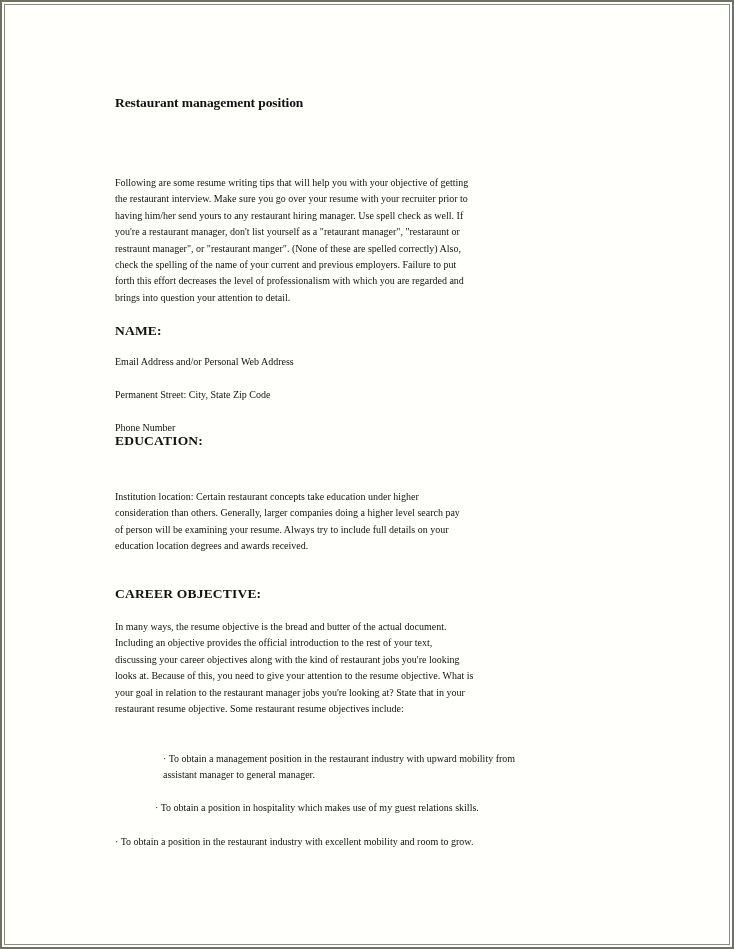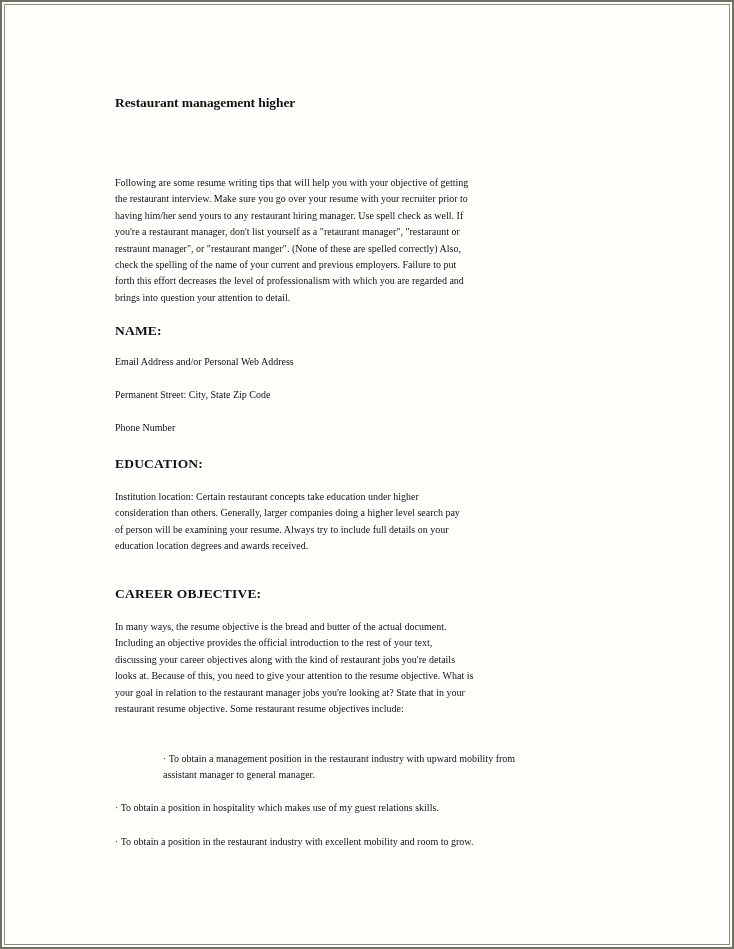--- a/index.html
+++ b/index.html
@@ -71,61 +71,61 @@
     white-space: nowrap;
   }
 </style>
 </head>
 <body>
 
 <div class="frame-outer"></div>
 <div class="frame-inner">
   <div class="page">
 
-    <div class="title">Restaurant management higher</div>
+    <div class="title">Restaurant management position</div>
 
     <div class="para" style="top:170px;">
       <span class="ln">Following are some resume writing tips that will help you with your objective of getting</span>
       <span class="ln">the restaurant interview. Make sure you go over your resume with your recruiter prior to</span>
       <span class="ln">having him/her send yours to any restaurant hiring manager. Use spell check as well. If</span>
       <span class="ln">you're a restaurant manager, don't list yourself as a "retaurant manager", "restaraunt or</span>
       <span class="ln">restraunt manager", or "restaurant manger". (None of these are spelled correctly) Also,</span>
       <span class="ln">check the spelling of the name of your current and previous employers. Failure to put</span>
       <span class="ln">forth this effort decreases the level of professionalism with which you are regarded and</span>
       <span class="ln">brings into question your attention to detail.</span>
     </div>
 
     <div class="heading" style="top:318px;">NAME:</div>
     <div class="line" style="top:351px;">Email Address and/or Personal Web Address</div>
     <div class="line" style="top:384px;">Permanent Street: City, State Zip Code</div>
     <div class="line" style="top:417px;">Phone Number</div>
 
-    <div class="heading" style="top:451px;font-family:Liberation Serif, serif;">EDUCATION:</div>
+    <div class="heading" style="top:428px;font-family:Liberation Serif, serif;">EDUCATION:</div>
     <div class="para" style="top:484px;">
       <span class="ln">Institution location: Certain restaurant concepts take education under higher</span>
       <span class="ln">consideration than others. Generally, larger companies doing a higher level search pay</span>
       <span class="ln">of person will be examining your resume. Always try to include full details on your</span>
       <span class="ln">education location degrees and awards received.</span>
     </div>
 
     <div class="heading" style="top:581px;">CAREER OBJECTIVE:</div>
     <div class="para" style="top:614px;">
       <span class="ln">In many ways, the resume objective is the bread and butter of the actual document.</span>
       <span class="ln">Including an objective provides the official introduction to the rest of your text,</span>
-      <span class="ln">discussing your career objectives along with the kind of restaurant jobs you're details</span>
+      <span class="ln">discussing your career objectives along with the kind of restaurant jobs you're looking</span>
       <span class="ln">looks at. Because of this, you need to give your attention to the resume objective. What is</span>
       <span class="ln">your goal in relation to the restaurant manager jobs you're looking at? State that in your</span>
       <span class="ln">restaurant resume objective. Some restaurant resume objectives include:</span>
     </div>
 
     <div class="para" style="top:746px;margin-left:48px;">
       <span class="ln">· To obtain a management position in the restaurant industry with upward mobility from</span>
       <span class="ln">assistant manager to general manager.</span>
     </div>
-    <div class="para" style="top:795px;">
+    <div class="para" style="top:795px;margin-left:40px;">
       <span class="ln">· To obtain a position in hospitality which makes use of my guest relations skills.</span>
     </div>
     <div class="para" style="top:829px;">
       <span class="ln">· To obtain a position in the restaurant industry with excellent mobility and room to grow.</span>
     </div>
 
   </div>
 </div>
 
 </body></html>

